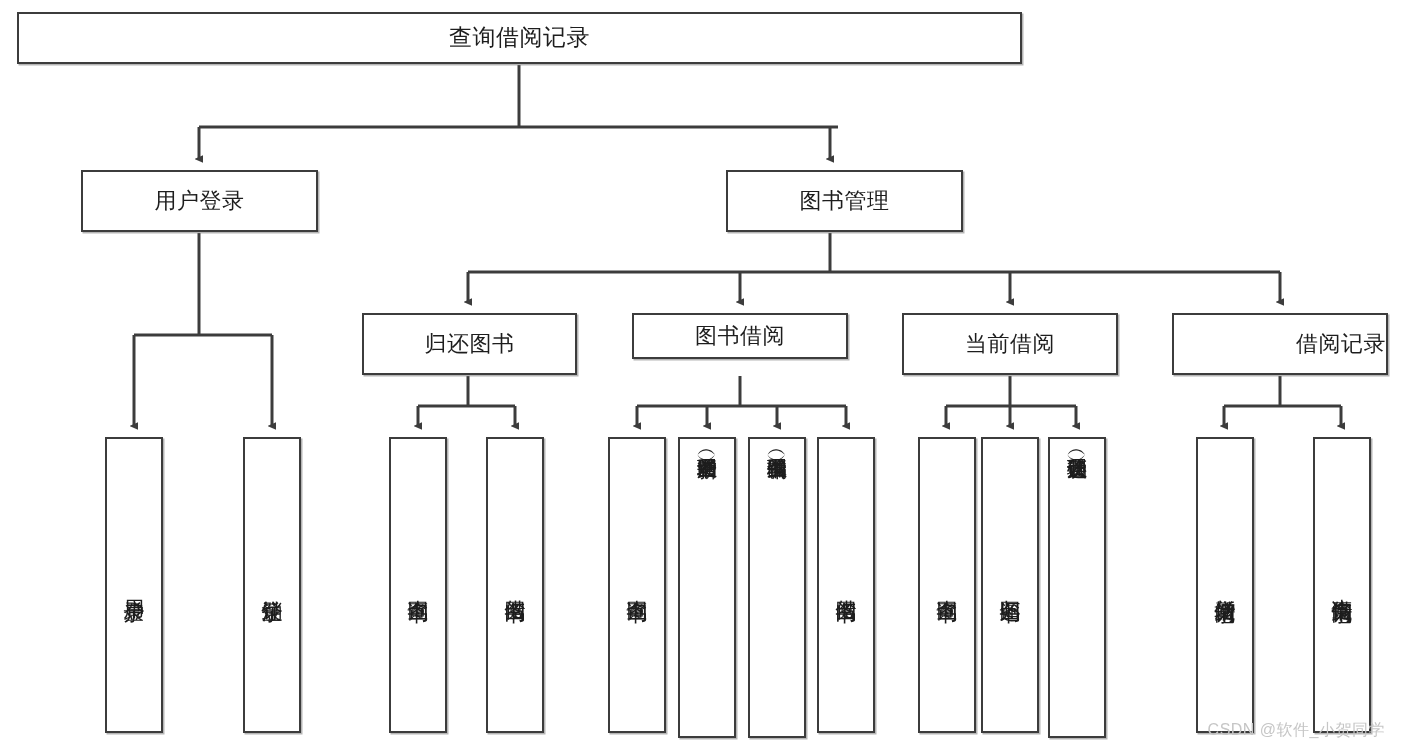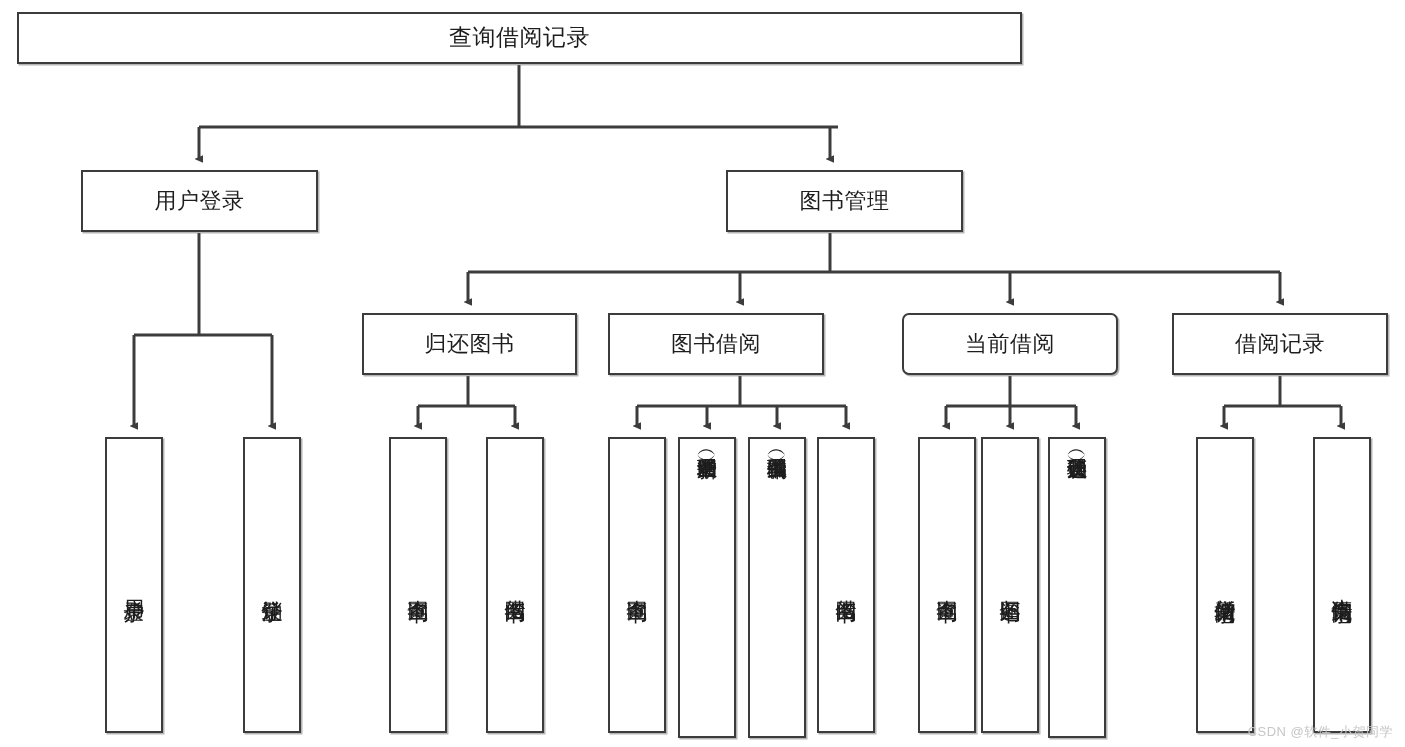--- a/index.html
+++ b/index.html
@@ -70,23 +70,23 @@
   .node.vertical.tall-text .node-label {
     font-size: 20px;
     letter-spacing: 0px;
   }
   .node.vertical.mid-text {
     align-items: center;
     padding-top: 0;
   }
   #watermark {
     position: absolute;
-    right: 12px;
+    right: 20px;
     bottom: 6px;
-    font-size: 13px;
+    font-size: 16px;
     color: #c6c6c6;
     letter-spacing: 0.5px;
     z-index: 5;
     white-space: nowrap;
   }
 </style>
 </head>
 <body>
 
 <div id="diagram-root">
@@ -148,27 +148,27 @@
   <div class="node horizontal" style="left:81px; top:170px; width:237px; height:62px;">
     <span class="node-label">用户登录</span>
   </div>
   <div class="node horizontal" style="left:726px; top:170px; width:237px; height:62px;">
     <span class="node-label">图书管理</span>
   </div>
 
   <div class="node horizontal" style="left:362px; top:313px; width:215px; height:62px;">
     <span class="node-label">归还图书</span>
   </div>
-  <div class="node horizontal" style="left:608px; top:313px; width:216px; height:62px;">
+  <div class="node horizontal" style="left:632px; top:313px; width:216px; height:46px;">
     <span class="node-label">图书借阅</span>
   </div>
-  <div class="node horizontal" style="left:902px; top:313px; width:216px; height:62px;border-radius:7px;">
+  <div class="node horizontal" style="left:902px; top:313px; width:216px; height:62px;">
     <span class="node-label">当前借阅</span>
   </div>
-  <div class="node horizontal" style="left:1172px; top:313px; width:216px; height:62px;">
+  <div class="node horizontal" style="left:1172px; top:313px; width:216px; height:62px;justify-content:flex-end;">
     <span class="node-label">借阅记录</span>
   </div>
 
   <div class="node vertical mid-text" style="left:105px; top:437px; width:58px; height:296px;">
     <span class="node-label">用户登录</span>
   </div>
   <div class="node vertical mid-text" style="left:243px; top:437px; width:58px; height:296px;">
     <span class="node-label">注销登录</span>
   </div>
 

